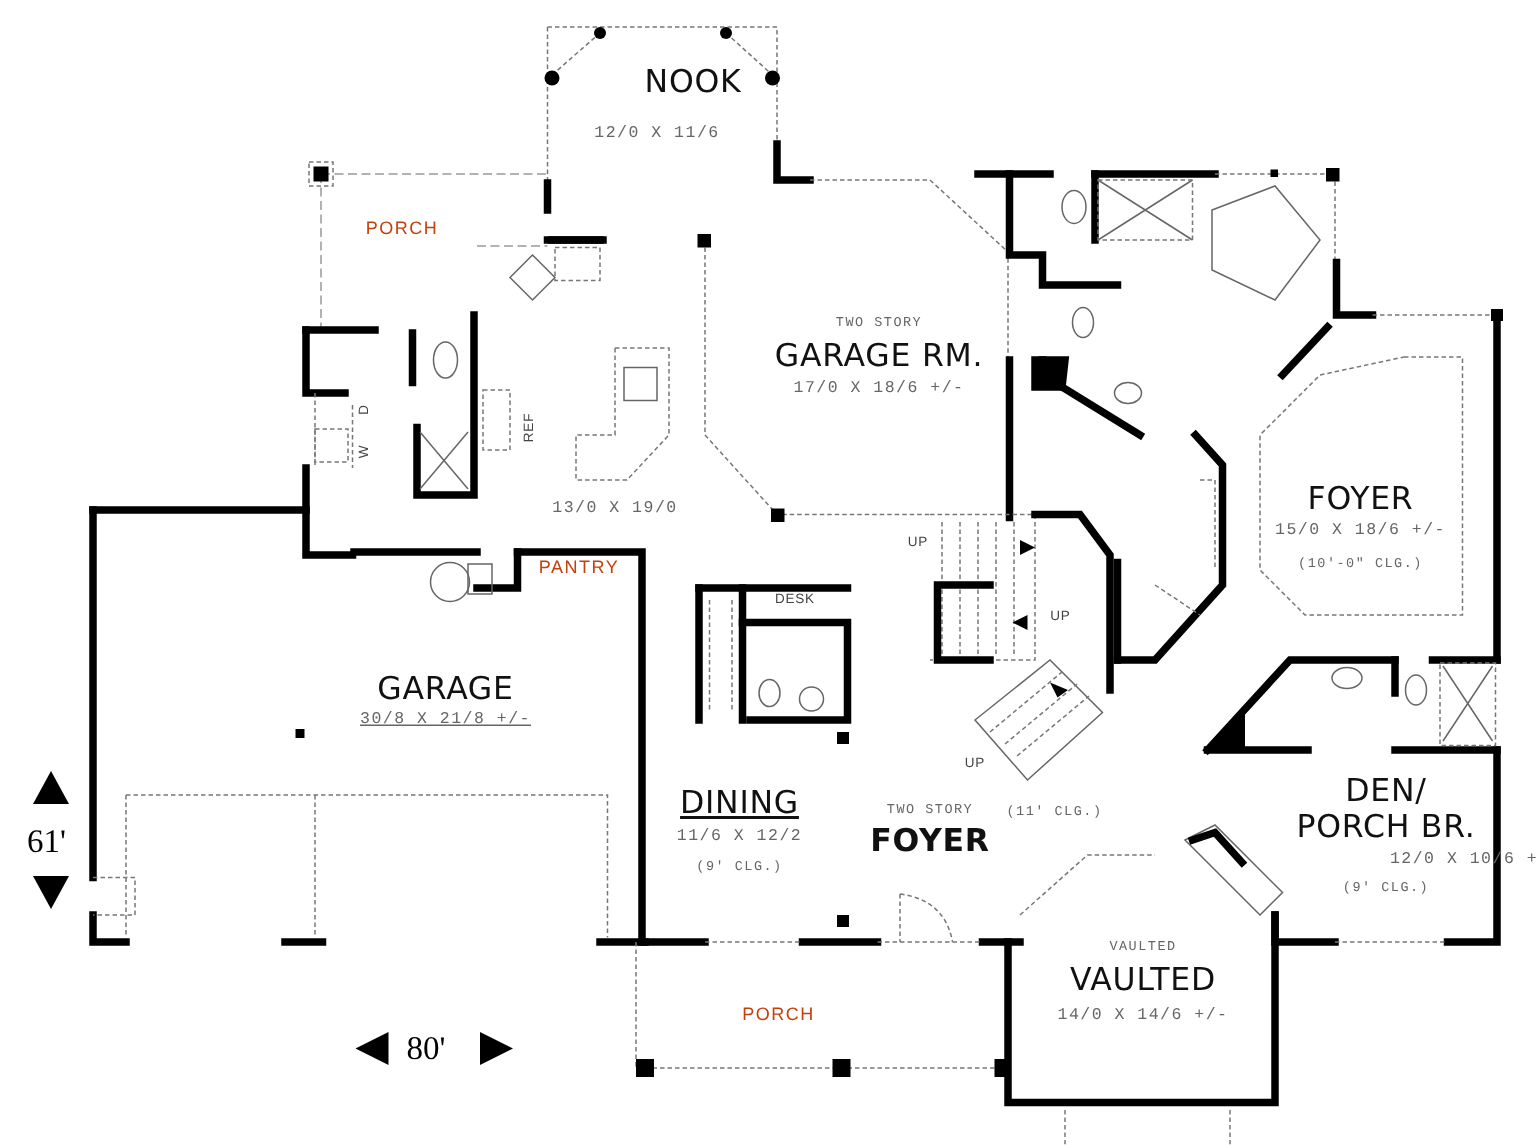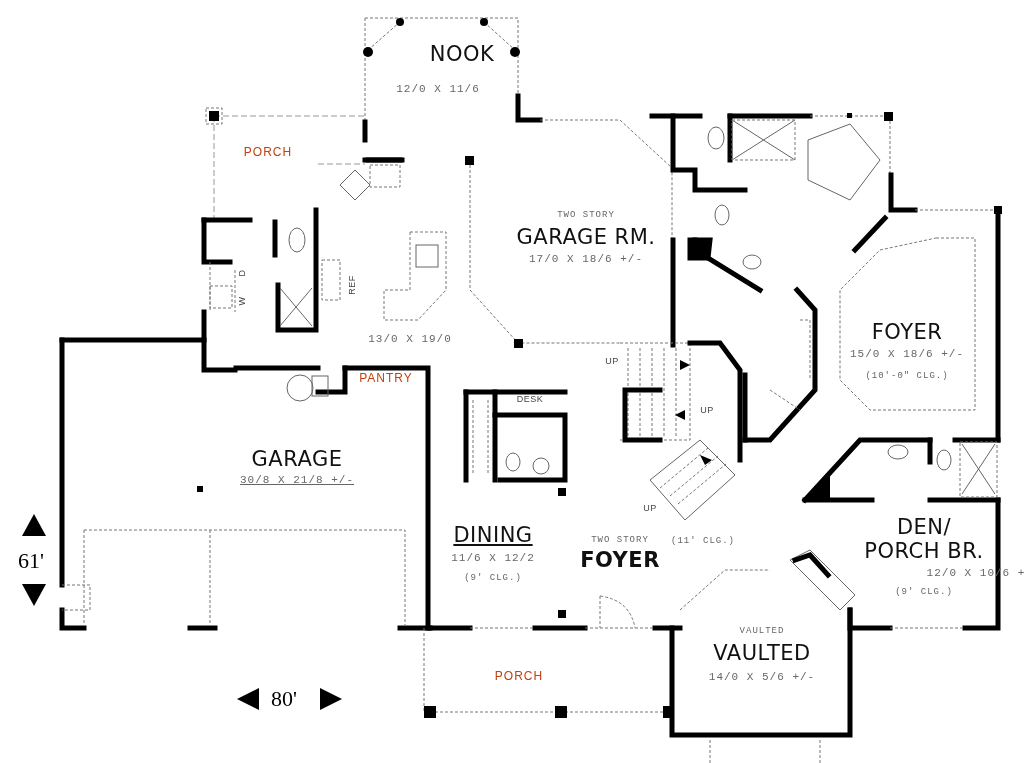--- a/index.html
+++ b/index.html
@@ -202,21 +202,21 @@
 <div class="lbl room" style="left:620px;top:548px;font-weight:bold;">FOYER</div>
 <div class="lbl note" style="left:703px;top:535px;">(11' CLG.)</div>
 
 <div class="lbl room" style="left:924px;top:515px;text-align:center;">DEN/</div>
 <div class="lbl room" style="left:924px;top:539px;">PORCH BR.</div>
 <div class="lbl dim" style="left:976px;top:566px;">12/0 X 10/6 +</div>
 <div class="lbl note" style="left:924px;top:586px;">(9' CLG.)</div>
 
 <div class="lbl note" style="left:762px;top:625px;">VAULTED</div>
 <div class="lbl room" style="left:762px;top:641px;">VAULTED</div>
-<div class="lbl dim" style="left:762px;top:670px;">14/0 X 5/6 +/-</div>
+<div class="lbl dim" style="left:762px;top:670px;">14/0 X 14/6 +/-</div>
 
 <div class="lbl small" style="left:268px;top:145px;">PORCH</div>
 <div class="lbl small" style="left:519px;top:669px;">PORCH</div>
 <div class="lbl small" style="left:386px;top:371px;">PANTRY</div>
 <div class="lbl tiny" style="left:530px;top:394px;">DESK</div>
 <div class="lbl tiny" style="left:352px;top:280px;transform:translateX(-50%) rotate(-90deg);">REF</div>
 <div class="lbl tiny" style="left:242px;top:296px;transform:translateX(-50%) rotate(-90deg);">W</div>
 <div class="lbl tiny" style="left:242px;top:268px;transform:translateX(-50%) rotate(-90deg);">D</div>
 <div class="lbl tiny" style="left:612px;top:356px;">UP</div>
 <div class="lbl tiny" style="left:707px;top:405px;">UP</div>

